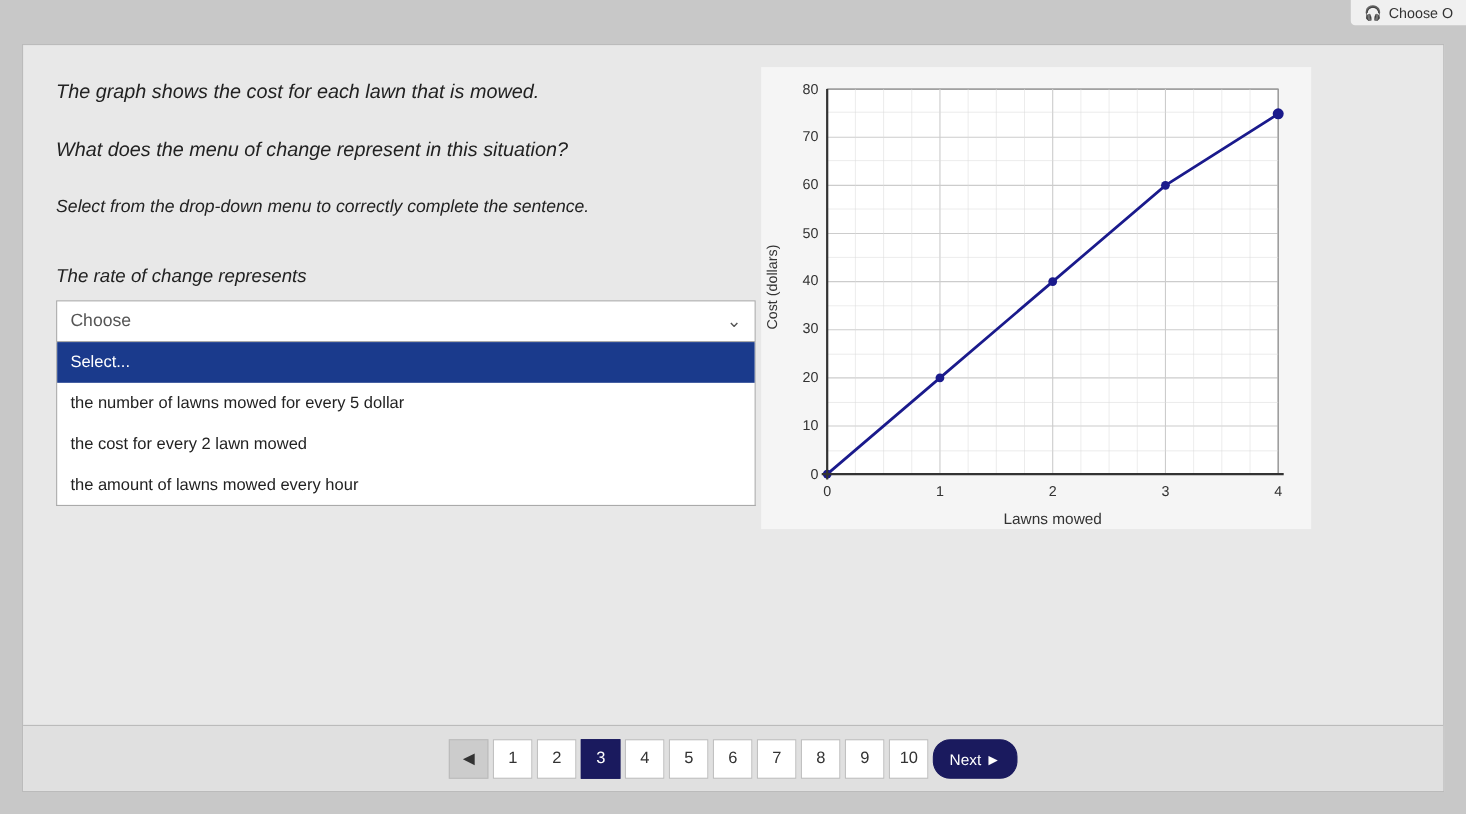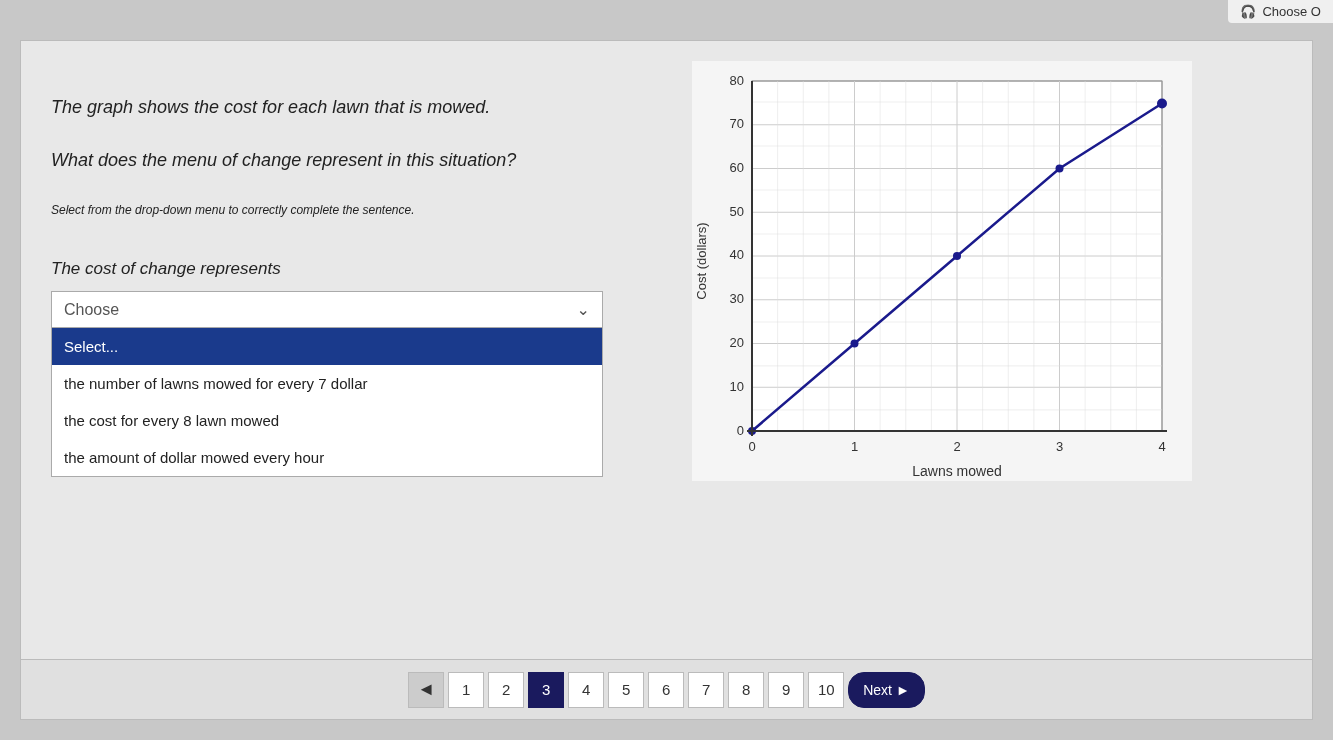--- a/index.html
+++ b/index.html
@@ -34,49 +34,48 @@
       background: #e8e8e8;
       border: 1px solid #bbb;
       display: flex;
       flex-direction: row;
     }
 
     .left-panel {
       width: 560px;
       padding: 30px 30px 20px 30px;
       position: relative;
-      margin-top: 24px;
     }
 
     .question-text {
       font-size: 18px;
       font-style: italic;
       color: #222;
       margin-bottom: 28px;
       line-height: 1.4;
     }
 
     .instruction-text {
-      font-size: 12px;
+      font-size: 16px;
       font-style: italic;
       color: #222;
       margin-bottom: 40px;
       line-height: 1.5;
     }
 
     .rate-label {
       font-size: 17px;
       font-style: italic;
       color: #222;
       margin-bottom: 12px;
     }
 
     .dropdown-container {
       position: relative;
-      width: 552px;
+      width: 636px;
     }
 
     .dropdown-trigger {
       width: 100%;
       padding: 8px 12px;
       background: white;
       border: 1px solid #aaa;
       font-size: 16px;
       color: #555;
       cursor: pointer;
@@ -187,39 +186,39 @@
 <div class="main-container">
 
   <div class="left-panel">
 
     <div class="question-text">The graph shows the cost for each lawn that is mowed.</div>
 
     <div class="question-text">What does the menu of change represent in this situation?</div>
 
     <div class="instruction-text">Select from the drop-down menu to correctly complete the sentence.</div>
 
-    <div class="rate-label">The cost of change represents</div>
+    <div class="rate-label">The rate of change represents</div>
 
     <div class="dropdown-container">
       <div class="dropdown-trigger">
         <span>Choose</span>
         <span>⌄</span>
       </div>
       <div class="dropdown-menu">
         <div class="dropdown-item selected">
           <span>Select...</span>
         </div>
         <div class="dropdown-item">
-          <span>the number of lawns mowed for every 7 dollar</span>
+          <span>the number of lawns mowed for every 5 dollar</span>
         </div>
         <div class="dropdown-item">
-          <span>the cost for every 8 lawn mowed</span>
+          <span>the cost for every 2 lawn mowed</span>
         </div>
         <div class="dropdown-item">
-          <span>the amount of dollar mowed every hour</span>
+          <span>the amount of lawns mowed every hour</span>
         </div>
       </div>
     </div>
 
   </div>
 
   <div class="right-panel">
     <div class="chart-area">
       <svg class="chart-svg" viewBox="0 0 500 420">
 

